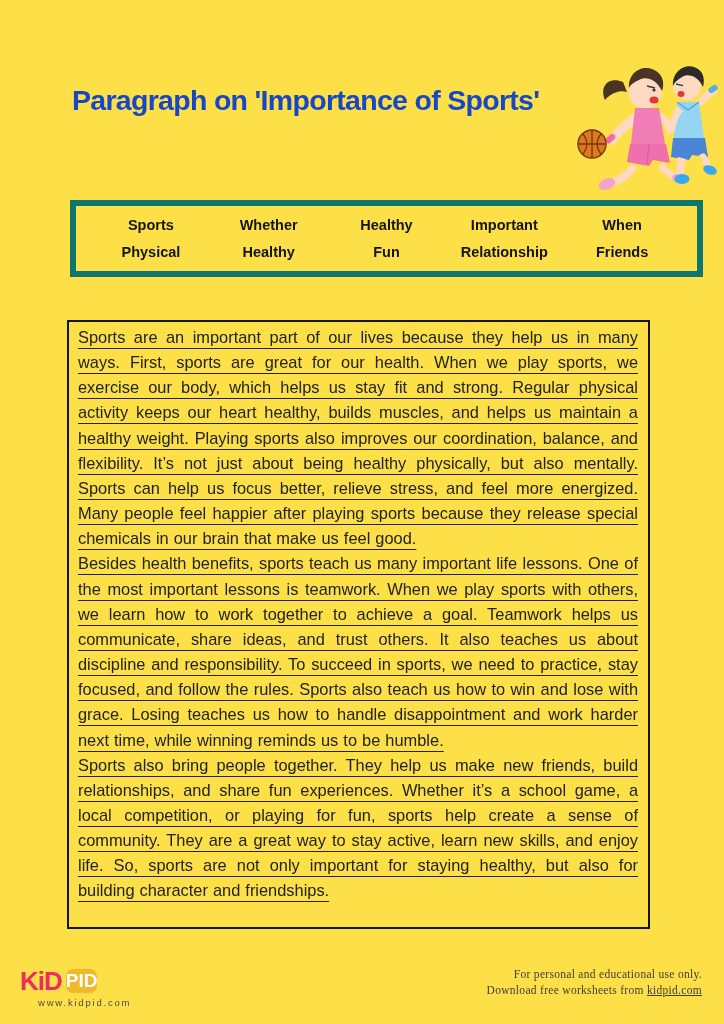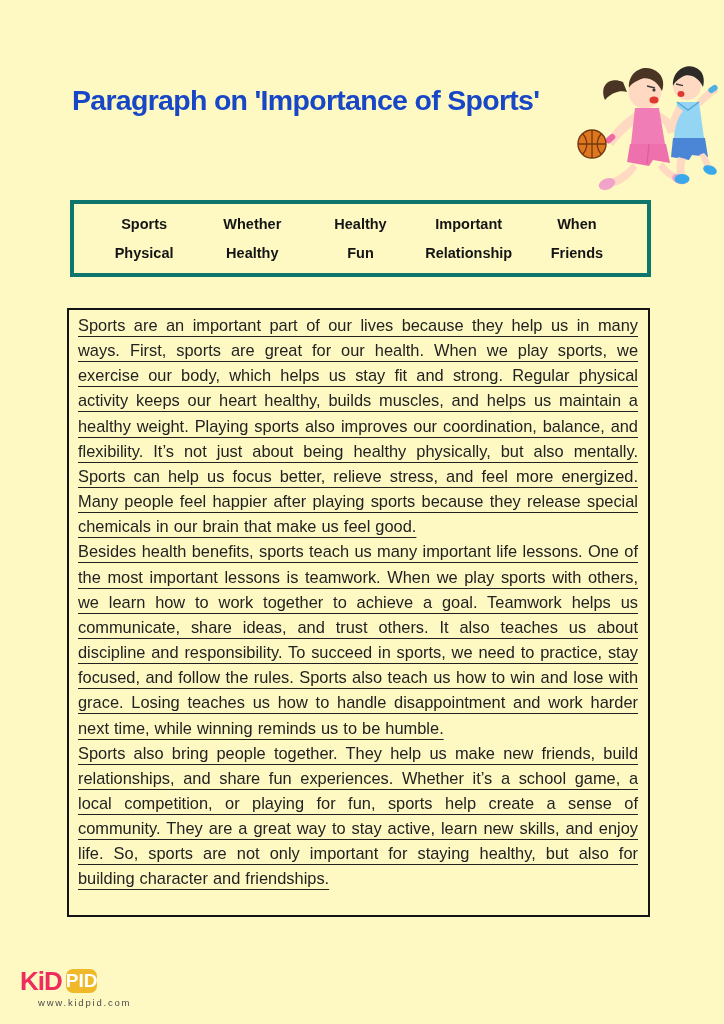--- a/index.html
+++ b/index.html
@@ -1,41 +1,41 @@
 <!DOCTYPE html>
 <html><head>
 <meta charset="utf-8">
 <style>
   * { margin:0; padding:0; box-sizing:border-box; }
   html,body { width:724px; height:1024px; background:#ffffff; }
   body { font-family:"Liberation Sans", sans-serif; position:relative; overflow:hidden; }
-  .page { position:absolute; inset:0; background:#fef9c3; }
+  .page { position:absolute; inset:0; background:#fde047; }
 
   .title {
     position:absolute; left:72px; top:84px;
     font-size:28.5px; font-weight:bold; letter-spacing:-0.7px;
     color:#1747c6; white-space:nowrap;
   }
   .subtitle {
     position:absolute; left:72px; top:130px; width:472px;
     font-size:15px; font-weight:bold; color:#141414; line-height:22px;
   }
   .illus { position:absolute; left:577px; top:60px; width:141px; height:130px; }
 
   .vocab-box {
-    position:absolute; left:70px; top:200px; width:581px; height:77px;
-    border:4px solid #0f766e;
+    position:absolute; left:70px; top:200px; width:633px; height:77px;
+    border:6px solid #0f766e;
     display:grid; grid-template-columns:repeat(5,1fr); grid-template-rows:1fr 1fr;
     align-items:center; justify-items:center;
     padding:6px 16px;
   }
   .vocab-word { font-size:14.5px; font-weight:bold; color:#141414; }
 
   .essay-box {
-    position:absolute; left:67px; top:308px; width:583px; height:609px;
+    position:absolute; left:67px; top:320px; width:583px; height:609px;
     border:2.5px solid #141414; padding:3px 10px 0 9px; overflow:hidden;
   }
   .essay-box p {
     font-size:16.4px; line-height:25.15px; color:#222; text-align:justify;
     text-decoration:underline; text-decoration-thickness:1px; text-underline-offset:4.5px;
     word-spacing:0.5px;
   }
 
   .logo-block { position:absolute; left:20px; top:968px;text-align:right; }
   .logo-row { display:flex; align-items:center; }
@@ -126,14 +126,18 @@
   </div>
 
   <div class="logo-block">
     <div class="logo-row">
       <span class="logo-kid">KiD</span>
       <span class="logo-pid">PID</span>
     </div>
     <div class="logo-url">www.kidpid.com</div>
   </div>
 
+  <div class="footer-note">
+    <div>For personal and educational use only.</div>
+    <div><span>Download free worksheets from </span><span class="footer-link">kidpid.com</span></div>
+  </div>
 
 </div>
 
 </body></html>

